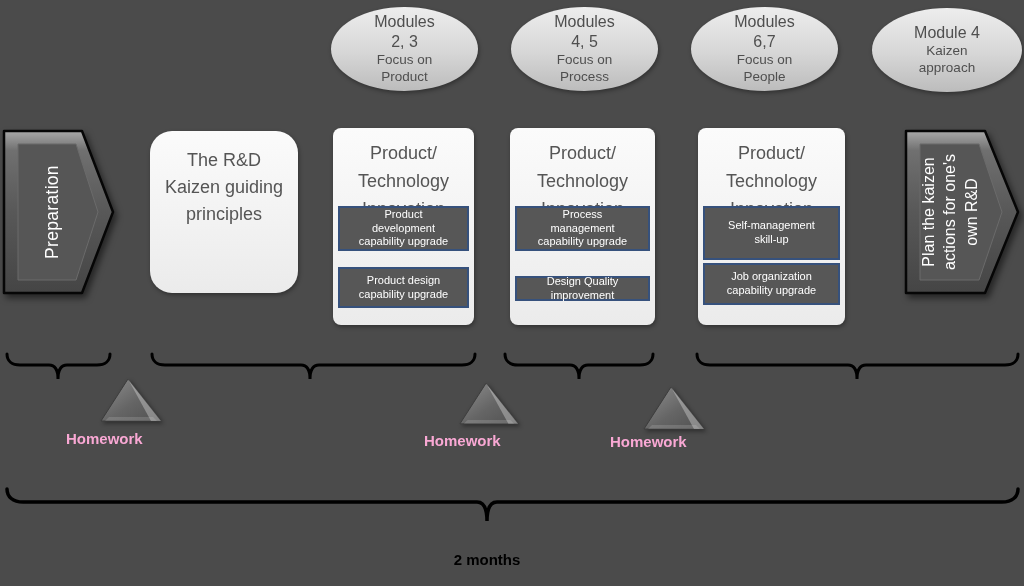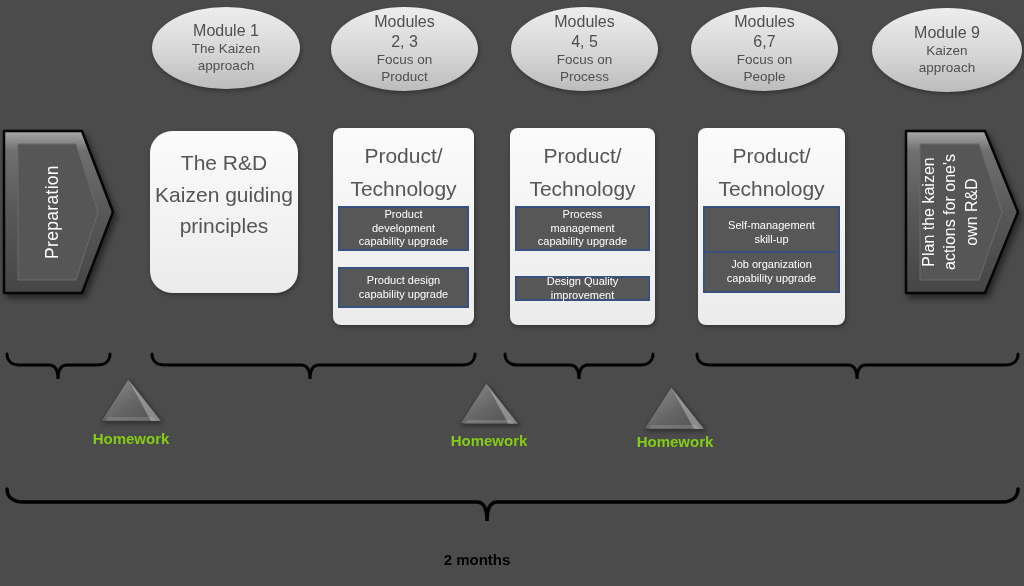--- a/index.html
+++ b/index.html
@@ -22,21 +22,21 @@
   .e-sub{font-size:13.5px;line-height:1.25;margin-top:1px;}
 
   
   .panel{
     position:absolute;border-radius:8px;
     background:linear-gradient(180deg,#fbfbfb 0%,#ebebeb 100%);
     color:#555;filter:drop-shadow(1px 2px 2px rgba(0,0,0,0.35));
   }
   .p-title{
     position:absolute;left:0;right:0;top:12px;
-    text-align:center;font-size:21px;line-height:1.55;
+    text-align:center;font-size:18px;line-height:1.55;
   }
   .panel-1 .p-title{top:16px;line-height:1.5;}
   .mini{
     position:absolute;left:5px;right:5px;
     background:#575757;border:2px solid #36517c;box-sizing:border-box;
     color:#fff;font-size:11px;line-height:1.25;
     display:flex;align-items:center;justify-content:center;text-align:center;
   }
 
   
@@ -45,22 +45,22 @@
     position:absolute;display:flex;align-items:center;justify-content:center;
     color:#fff;text-align:center;transform:rotate(-90deg);
   }
   .v-label.prep{font-size:17.5px;letter-spacing:.3px;}
   .v-label.plan{font-size:16px;line-height:1.32;}
 
   
   .brace{position:absolute;}
   .tri{position:absolute;filter:drop-shadow(2px 2px 2px rgba(0,0,0,0.4));}
   .hw{
-    position:absolute;width:130px;text-align:center;
-    color:#84cc16;font-size:15px;font-weight:bold;
+    position:absolute;width:130px;text-align:left;
+    color:#f9a8d4;font-size:15px;font-weight:bold;
   }
   .duration{
     position:absolute;width:140px;text-align:center;
     color:#000;font-size:15px;font-weight:bold;
   }
   svg{display:block;}
 </style>
 </head>
 <body>
 
@@ -75,45 +75,40 @@
         <stop offset="100%" stop-color="#454545"></stop>
       </linearGradient>
       <linearGradient id="triGrad" x1="0" y1="0" x2="1" y2="1">
         <stop offset="0%" stop-color="#909090"></stop>
         <stop offset="55%" stop-color="#656565"></stop>
         <stop offset="100%" stop-color="#515151"></stop>
       </linearGradient>
     </defs>
   </svg>
 
-  <div class="ellipse" style="left:152px;top:7px;width:148px;height:82px">
-    <div class="e-title ml">Module 1</div>
-    <div class="e-sub ml">The Kaizen
-approach</div>
-  </div>
   <div class="ellipse" style="left:331px;top:7px;width:147px;height:84px">
     <div class="e-title ml">Modules
 2, 3</div>
     <div class="e-sub ml">Focus on
 Product</div>
   </div>
   <div class="ellipse" style="left:511px;top:7px;width:147px;height:84px">
     <div class="e-title ml">Modules
 4, 5</div>
     <div class="e-sub ml">Focus on
 Process</div>
   </div>
   <div class="ellipse" style="left:691px;top:7px;width:147px;height:84px">
     <div class="e-title ml">Modules
 6,7</div>
     <div class="e-sub ml">Focus on
 People</div>
   </div>
   <div class="ellipse" style="left:872px;top:8px;width:150px;height:84px">
-    <div class="e-title ml">Module 9</div>
+    <div class="e-title ml">Module 4</div>
     <div class="e-sub ml">Kaizen
 approach</div>
   </div>
 
   <div class="arrow-wrap" style="left:2px;top:129px">
     <svg width="114" height="166" viewBox="0 0 114 166">
       <polygon points="2,2 80,2 111,83 80,164 2,164" fill="url(#penGrad)" stroke="#060606" stroke-width="2.5" stroke-linejoin="round"></polygon>
       <polygon points="16,15 74,15 96,83 74,151 16,151" fill="#565656" stroke="#6b6b6b" stroke-width="1"></polygon>
     </svg>
   </div>
@@ -146,21 +141,21 @@
     <div class="mini ml" style="top:148px;height:25px">Design Quality
 improvement</div>
   </div>
 
   <div class="panel" style="left:698px;top:128px;width:147px;height:197px">
     <div class="p-title ml">Product/
 Technology
 Innovation</div>
     <div class="mini ml" style="top:78px;height:54px">Self-management
 skill-up</div>
-    <div class="mini ml" style="top:123px;height:42px">Job organization
+    <div class="mini ml" style="top:135px;height:42px">Job organization
 capability upgrade</div>
   </div>
 
   <div class="arrow-wrap" style="left:904px;top:129px">
     <svg width="118" height="166" viewBox="0 0 118 166">
       <polygon points="2,2 81,2 114,83 81,164 2,164" fill="url(#penGrad)" stroke="#060606" stroke-width="2.5" stroke-linejoin="round"></polygon>
       <polygon points="16,15 75,15 98,83 75,151 16,151" fill="#565656" stroke="#6b6b6b" stroke-width="1"></polygon>
     </svg>
   </div>
   <div class="v-label plan ml" style="left:868px;top:178px;width:164px;height:68px">Plan the kaizen
@@ -212,15 +207,15 @@
 
   <div class="hw" style="left:66px;top:430px">Homework</div>
   <div class="hw" style="left:424px;top:432px">Homework</div>
   <div class="hw" style="left:610px;top:433px">Homework</div>
 
   <div class="brace" style="left:5px;top:487px">
     <svg width="1015" height="40" viewBox="0 0 1015 40">
       <path d="M2 2 C2 10 8 15 18 15 H472 C478 15 482 20 482 34 C482 20 486 15 492 15 H997 C1007 15 1013 10 1013 2" fill="none" stroke="#000" stroke-width="3.5" stroke-linecap="round"></path>
     </svg>
   </div>
-  <div class="duration" style="left:407px;top:551px">2 months</div>
+  <div class="duration" style="left:417px;top:551px">2 months</div>
 
 </div>
 
 </body></html>

